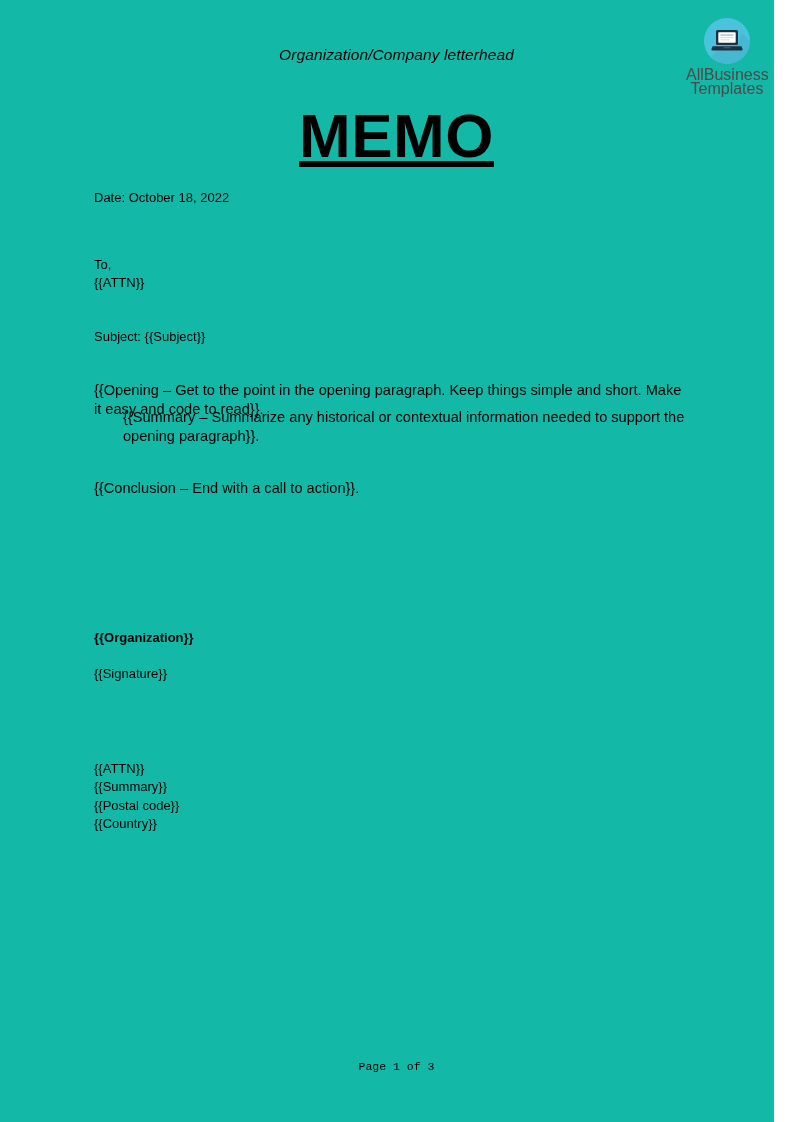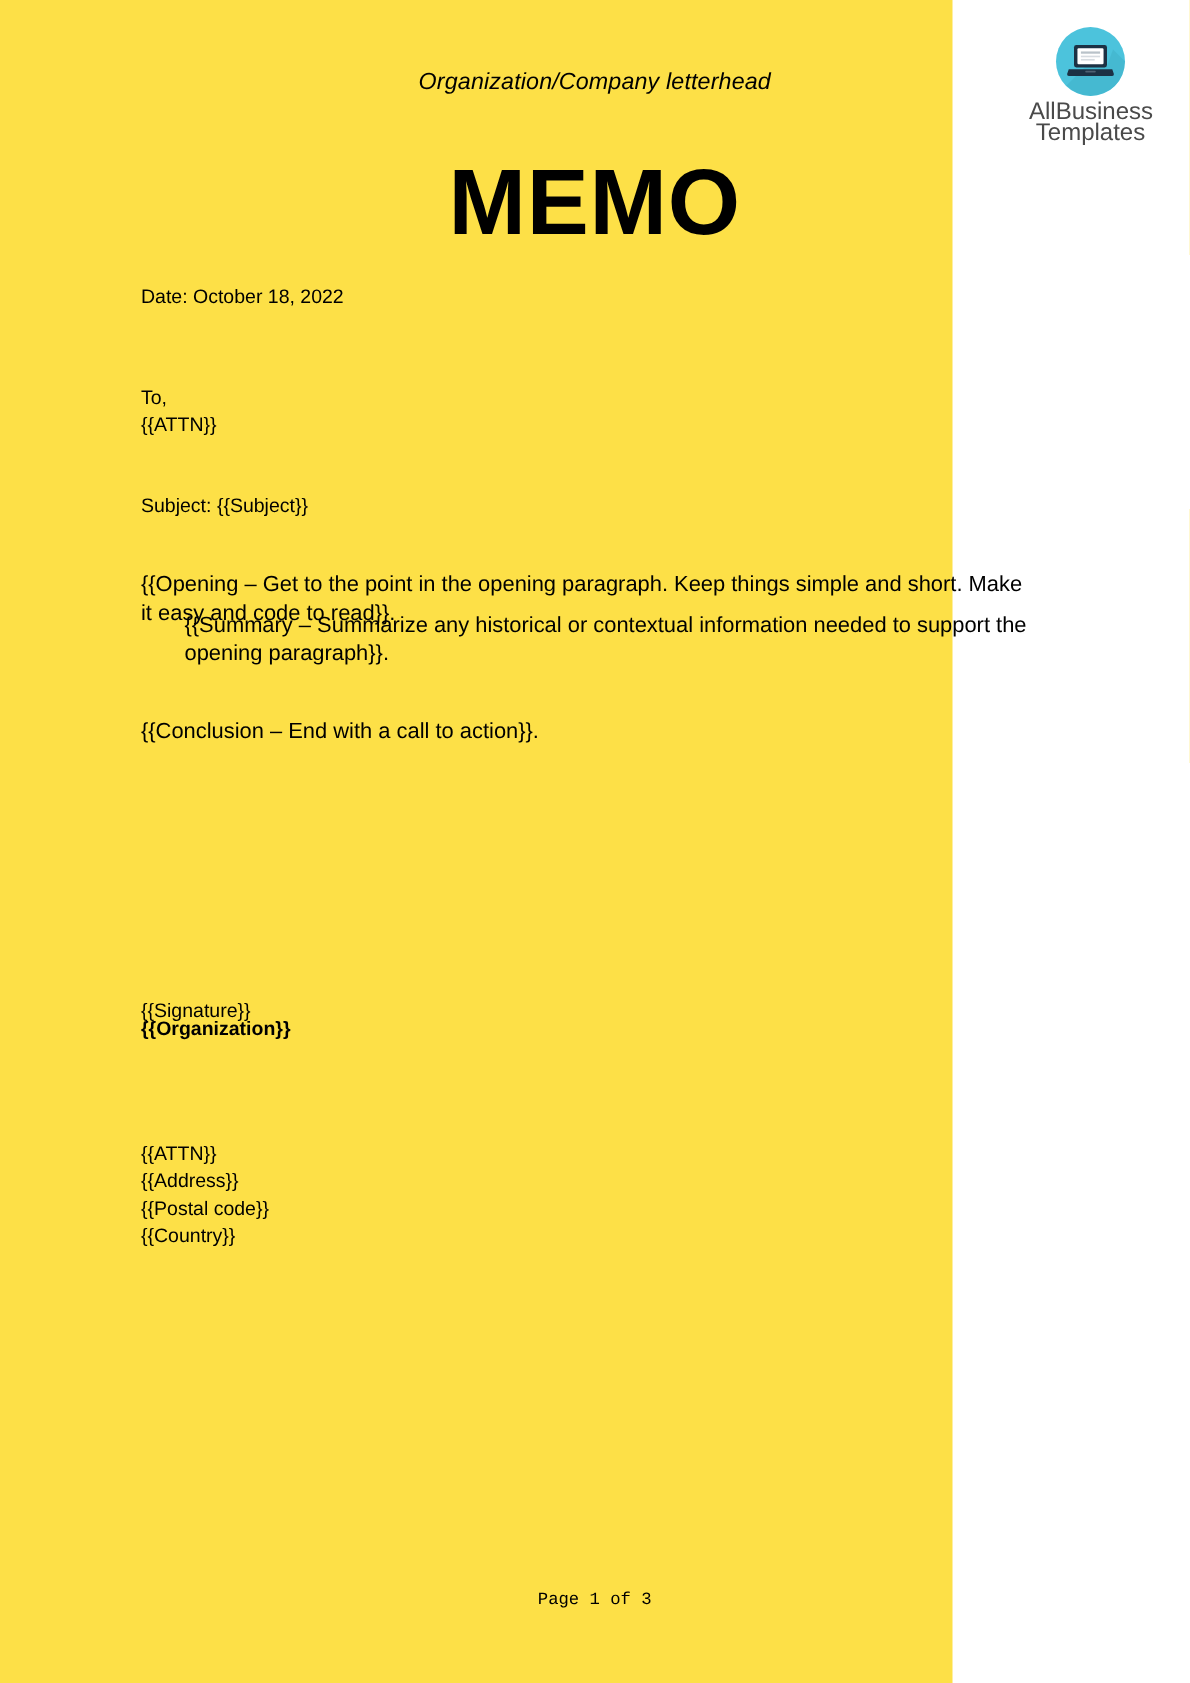--- a/index.html
+++ b/index.html
@@ -14,23 +14,23 @@
     position: relative;
     font-family: "Liberation Sans", sans-serif;
     color: #000000;
     overflow: hidden;
   }
 
   .page {
     position: absolute;
     left: 0;
     top: 0;
-    width: 635px;
+    width: 774px;
     height: 1122px;
-    background: #fde047;
+    background: #14b8a6;
   }
 
   
   .letterhead {
     position: absolute;
     left: 0;
     top: 45px;
     width: 793px;
     text-align: center;
     font-family: "Liberation Sans", sans-serif;
@@ -88,20 +88,21 @@
     left: 0;
     top: 101px;
     width: 793px;
     text-align: center;
     font-family: "Liberation Sans", sans-serif;
     font-weight: bold;
     font-size: 62px;
     line-height: 70px;
     letter-spacing: 0.5px;
     color: #000000;
+    text-decoration: underline;
   }
 
   
   .content {
     position: absolute;
     left: 94px;
     top: 0;
     width: 590px;
   }
 
@@ -130,21 +131,21 @@
 
   .para {
     font-family: "Liberation Sans", sans-serif;
     font-size: 14.6px;
     line-height: 19px;
     width: 588px;
     text-align: left;
     color: #000000;
   }
 
-  .bold { font-weight: bold; margin-top: 48px; }
+  .bold { font-weight: bold; }
 
   
   .footer {
     position: absolute;
     left: 0;
     top: 1060px;
     width: 793px;
     text-align: center;
     font-family: Liberation Mono, monospace;
     font-size: 11.5px;
@@ -212,21 +213,21 @@
     <div class="blk org-line">
       <div class="line bold">{{Organization}}</div>
     </div>
 
     <div class="blk sig-line">
       <div class="line">{{Signature}}</div>
     </div>
 
     <div class="blk from-block">
       <div class="line">{{ATTN}}</div>
-      <div class="line">{{Address}}</div>
+      <div class="line">{{Summary}}</div>
       <div class="line">{{Postal code}}</div>
       <div class="line">{{Country}}</div>
     </div>
 
   </div>
 
   <div class="footer">Page 1 of 3</div>
 
 </div>
 

